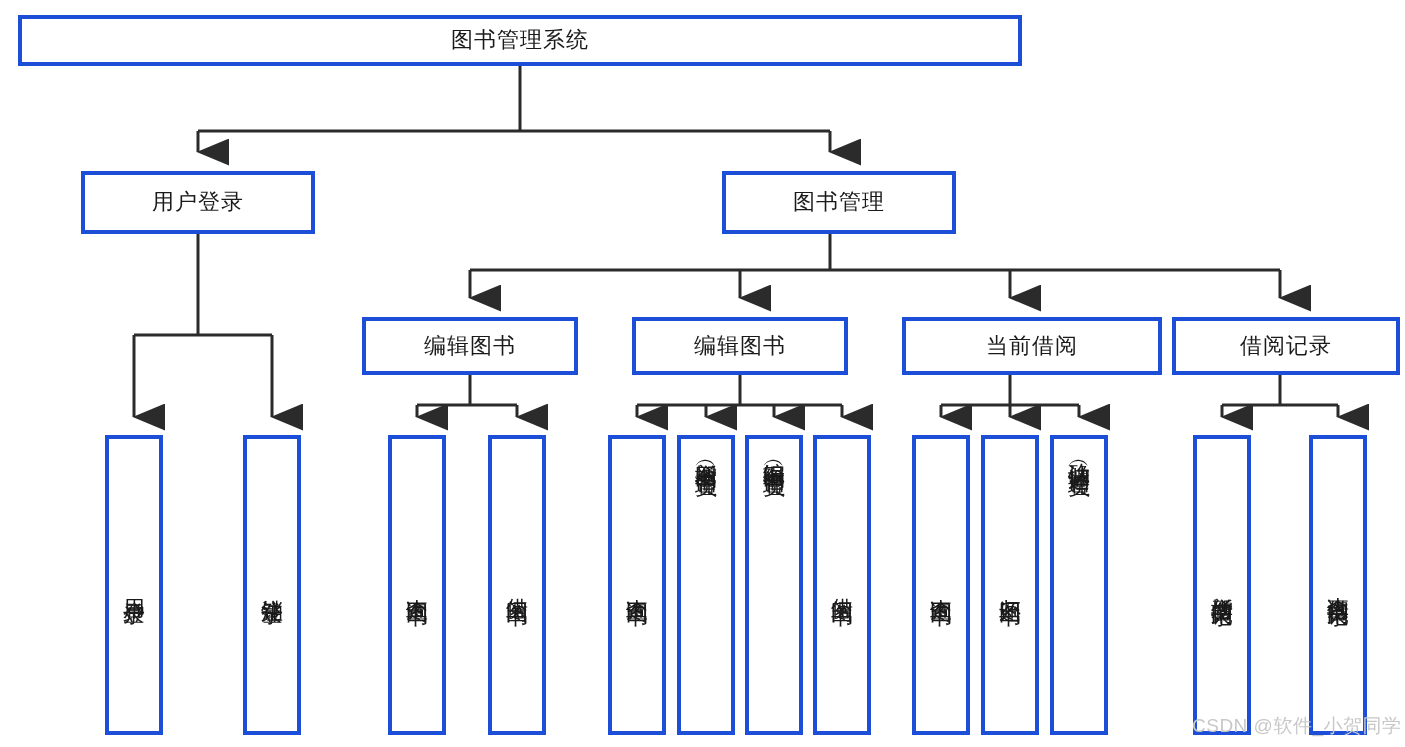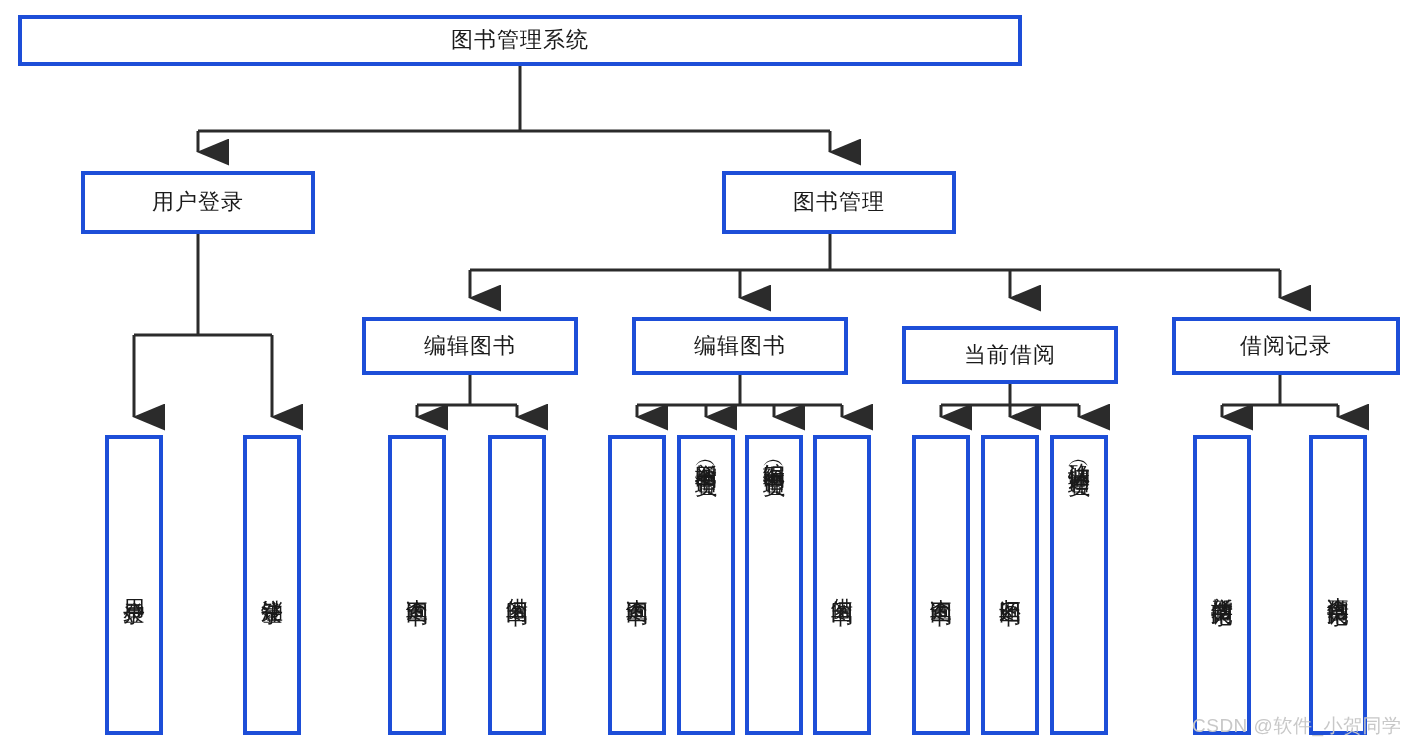--- a/index.html
+++ b/index.html
@@ -129,21 +129,21 @@
   <div class="node node-h" style="left:713px; top:171px; width:234px; height:63px;margin-left:9px;">
     <span>图书管理</span>
   </div>
 
   <div class="node node-h" style="left:362px; top:317px; width:216px; height:58px;">
     <span>编辑图书</span>
   </div>
   <div class="node node-h" style="left:632px; top:317px; width:216px; height:58px;">
     <span>编辑图书</span>
   </div>
-  <div class="node node-h" style="left:902px; top:317px; width:216px; height:58px;margin-top:9px;">
+  <div class="node node-h" style="left:902px; top:317px; width:260px; height:58px;">
     <span>当前借阅</span>
   </div>
   <div class="node node-h" style="left:1172px; top:317px; width:228px; height:58px;">
     <span>借阅记录</span>
   </div>
 
   <div class="node node-v center-v" style="left:105px; top:435px; width:58px; height:300px;">
     <span>用户登录</span>
   </div>
   <div class="node node-v center-v" style="left:243px; top:435px; width:58px; height:300px;">

